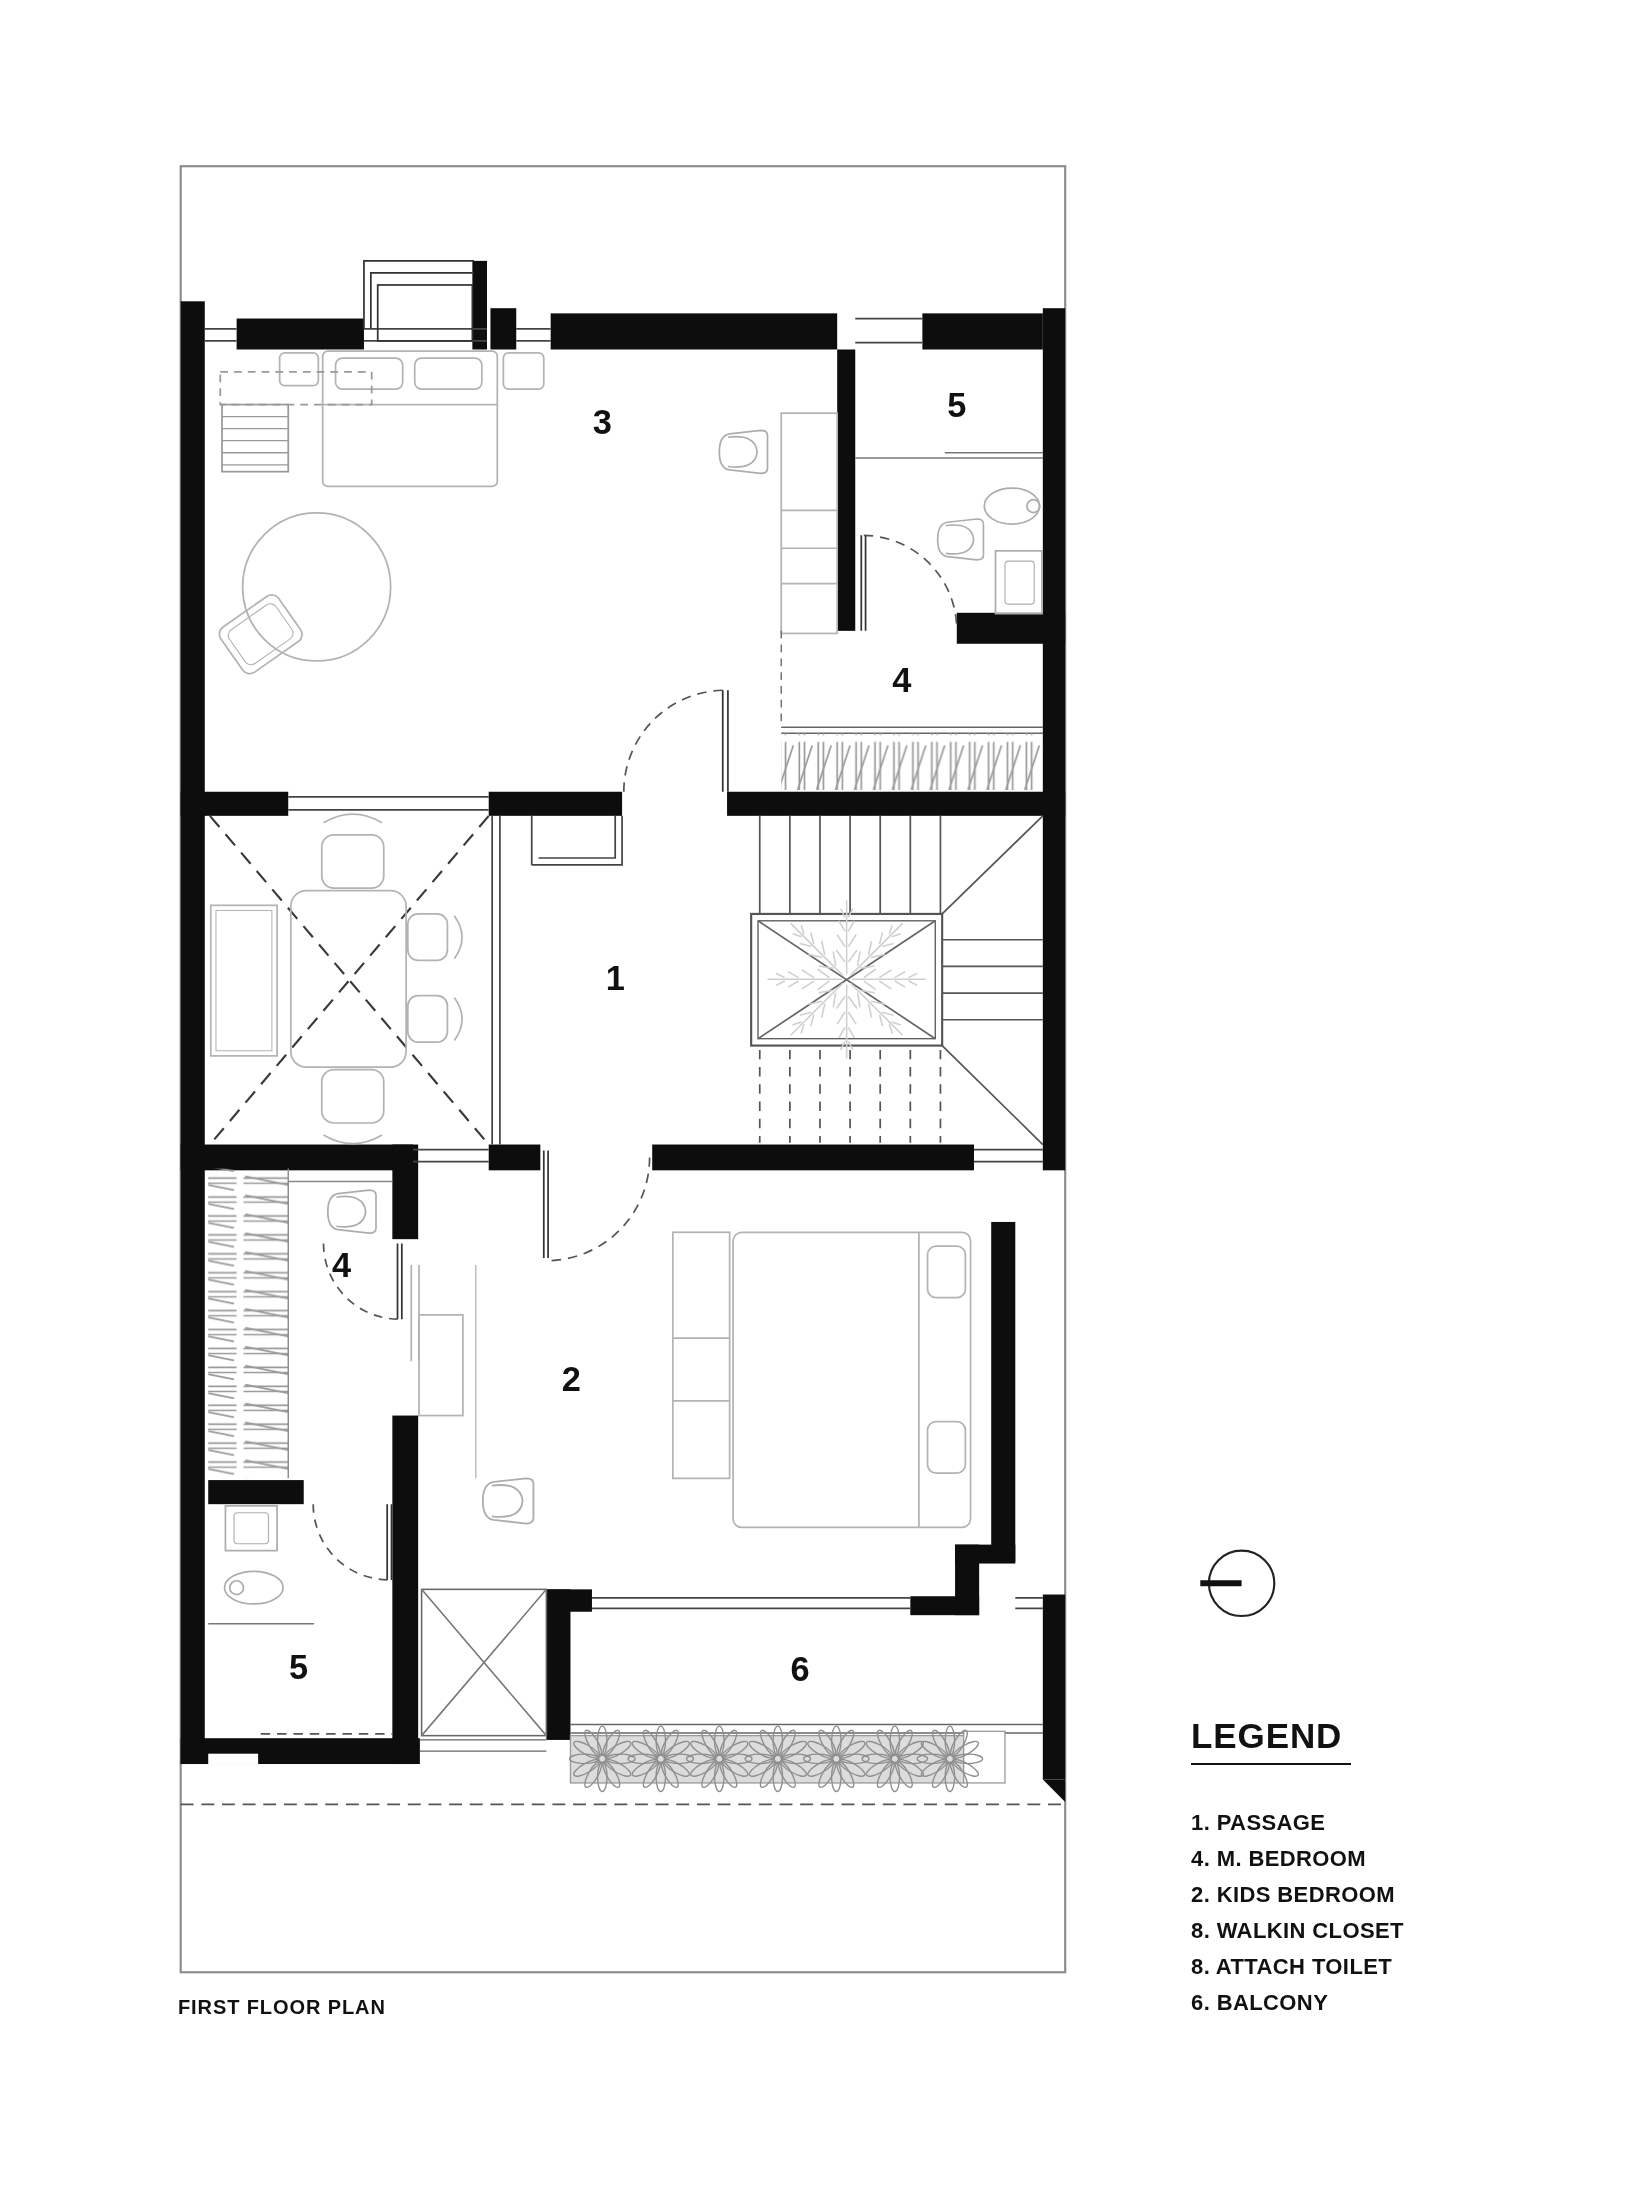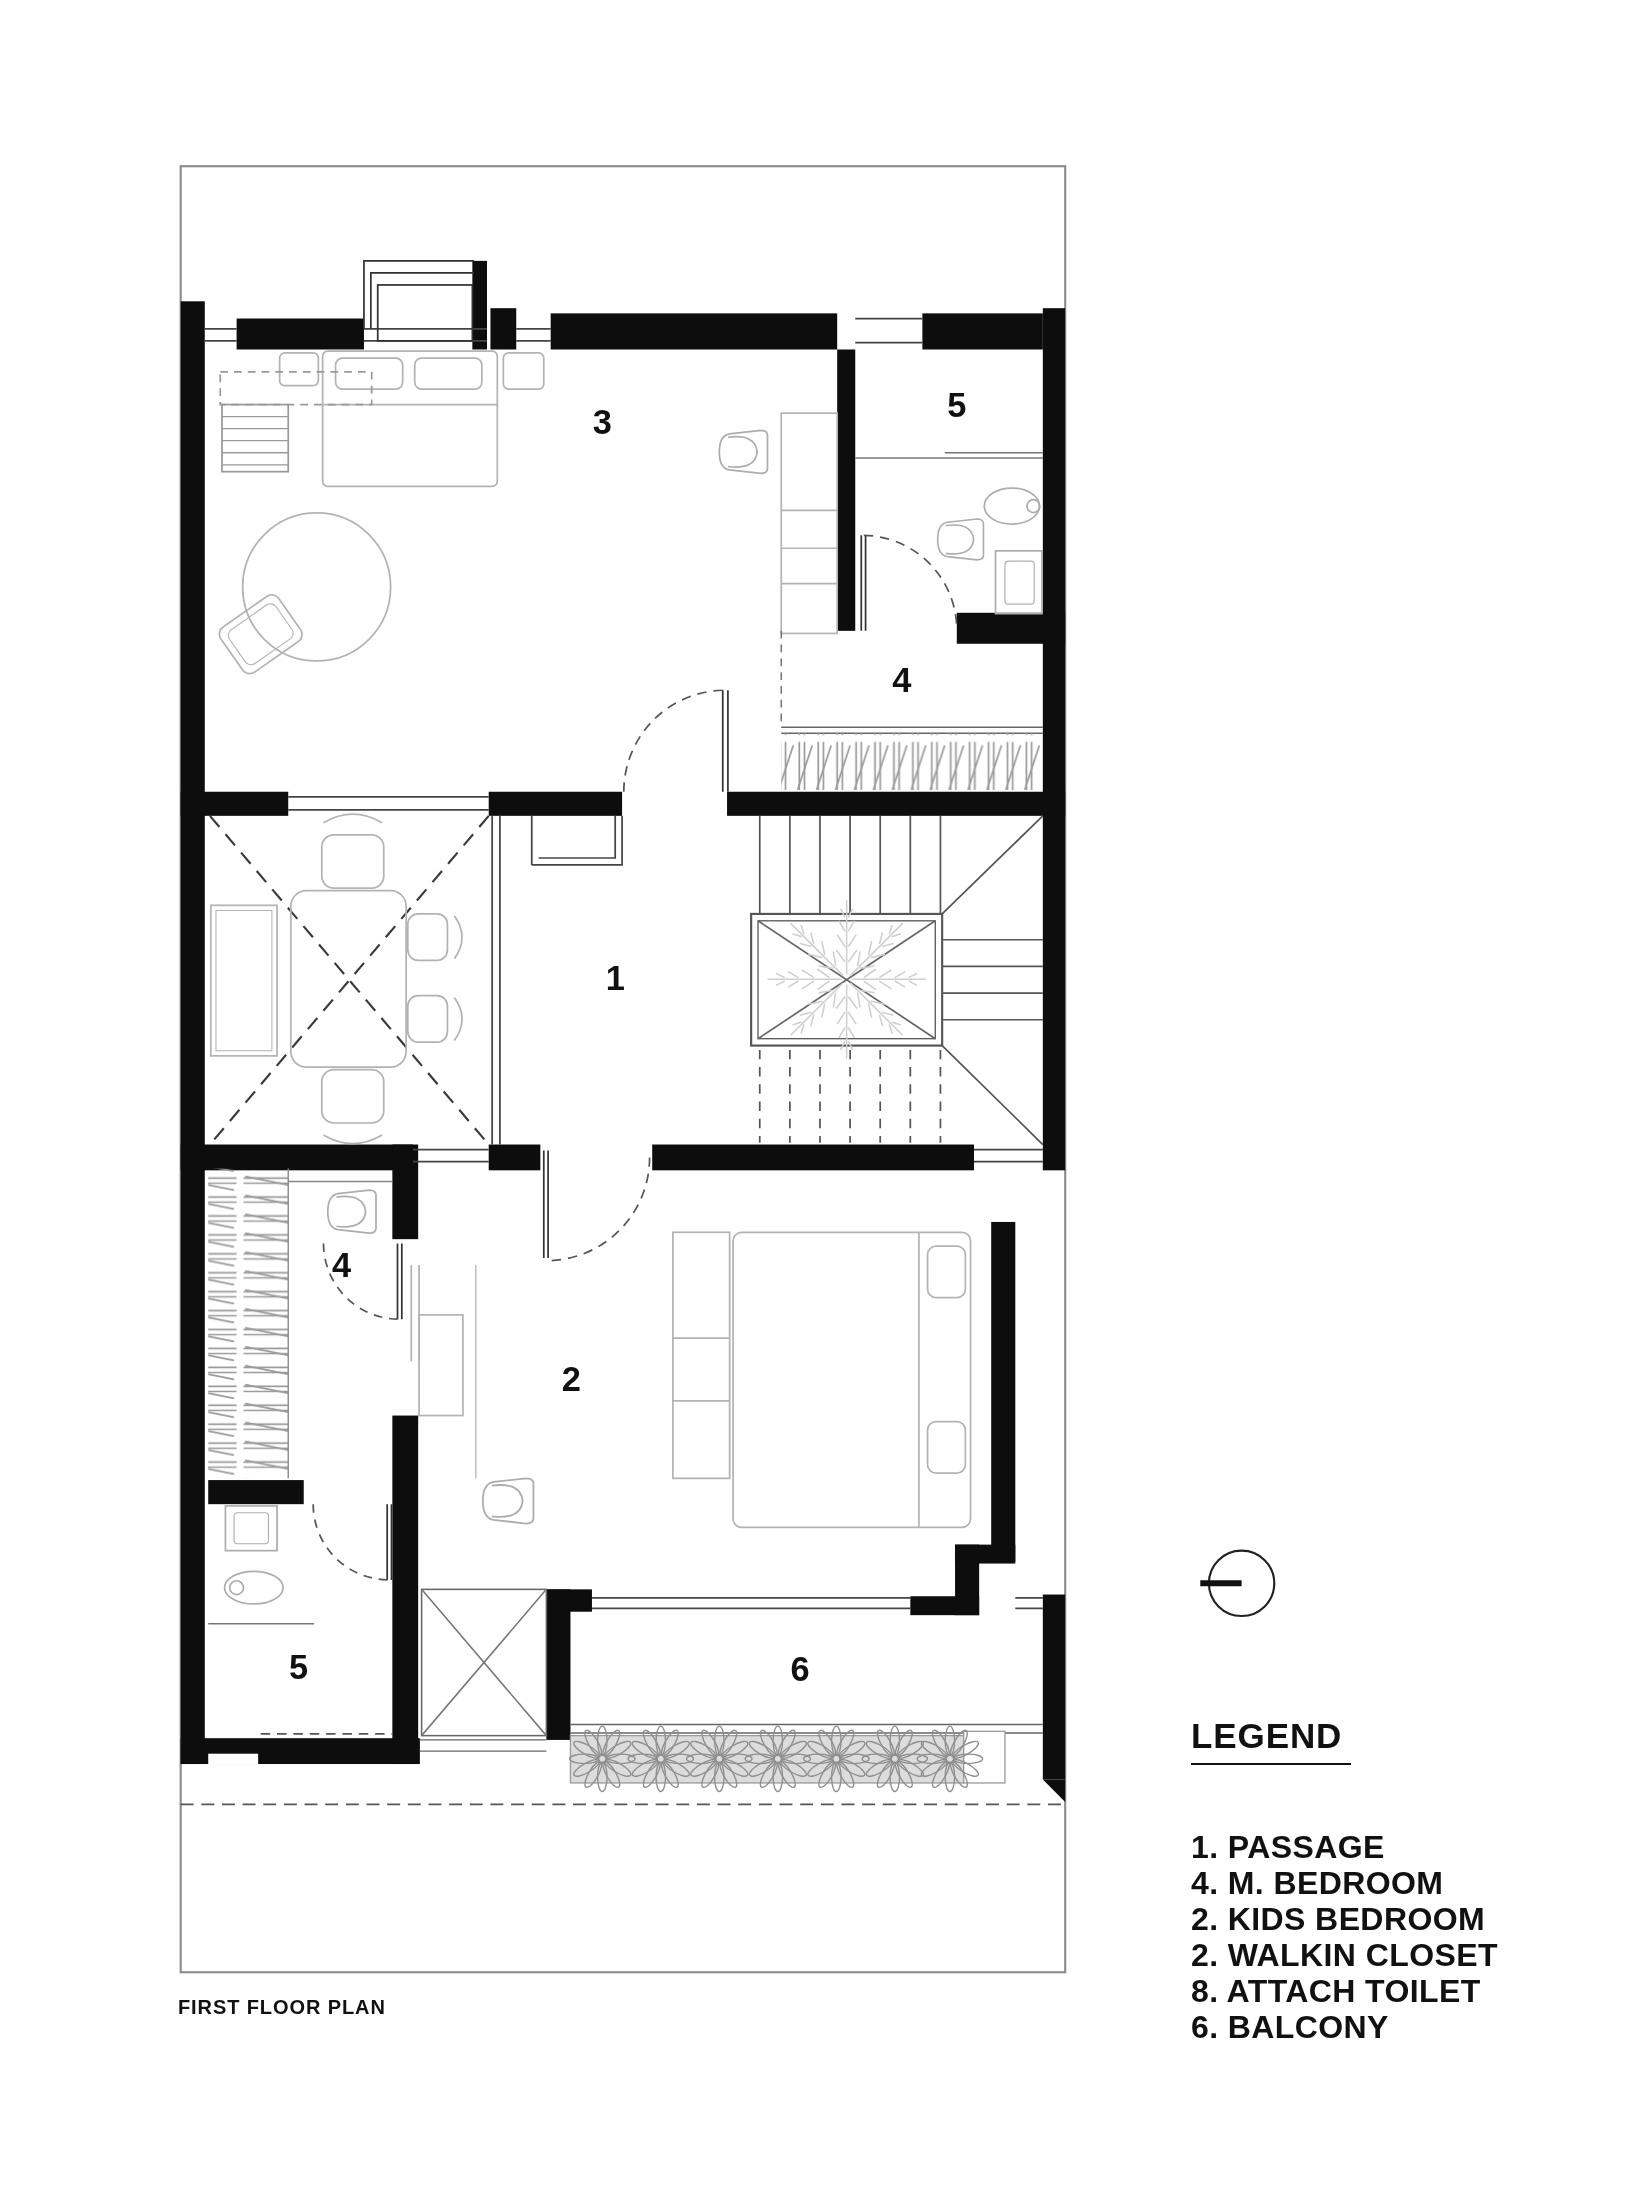--- a/index.html
+++ b/index.html
@@ -2,21 +2,21 @@
 <html style="font-size:13.8px"><head>
 <meta charset="utf-8">
 <style>
   html,body{margin:0;padding:0;background:#ffffff;}
   .page{position:relative;width:1652px;height:2203px;background:#ffffff;overflow:hidden;
         font-family:"Liberation Sans", sans-serif;color:#111;}
   .plan-svg{position:absolute;left:0;top:0;}
   .legend{position:absolute;left:1191px;top:1679px;width:361px;}
   .legend-title{font-size:35px;font-weight:600;letter-spacing:0.9px;display:inline-block;
                 border-bottom:2.6px solid #111;padding-bottom:6.9px;padding-right:8.6px;margin-top:37px;}
-  .legend-items{margin-top:64px;font-size:32px;font-weight:600;line-height:36px;letter-spacing:0.4px;}
+  .legend-items{margin-top:40px;font-size:22px;font-weight:600;line-height:36px;letter-spacing:0.4px;}
   .legend-items div{white-space:nowrap;}
   .plan-title{position:absolute;left:178px;top:1996px;font-size:20px;font-weight:700;letter-spacing:0.9px;}
   svg text{font-family:"Liberation Sans", sans-serif;font-weight:600;fill:#111;}
 </style>
 </head>
 <body>
 
 <div class="page">
 
 <svg class="plan-svg" width="1652" height="2203" viewBox="0 0 1920 2560">
@@ -306,21 +306,21 @@
     <text x="930" y="1953">6</text>
   </g>
 </svg>
 
   <div class="legend">
     <div class="legend-title">LEGEND</div>
     <div class="legend-items">
       <div>1. PASSAGE</div>
       <div>4. M. BEDROOM</div>
       <div>2. KIDS BEDROOM</div>
-      <div>2. WALKIN CLOSET</div>
+      <div>8. WALKIN CLOSET</div>
       <div>8. ATTACH TOILET</div>
       <div>6. BALCONY</div>
     </div>
   </div>
 
   <div class="plan-title">FIRST FLOOR PLAN</div>
 
 </div>
 
 

